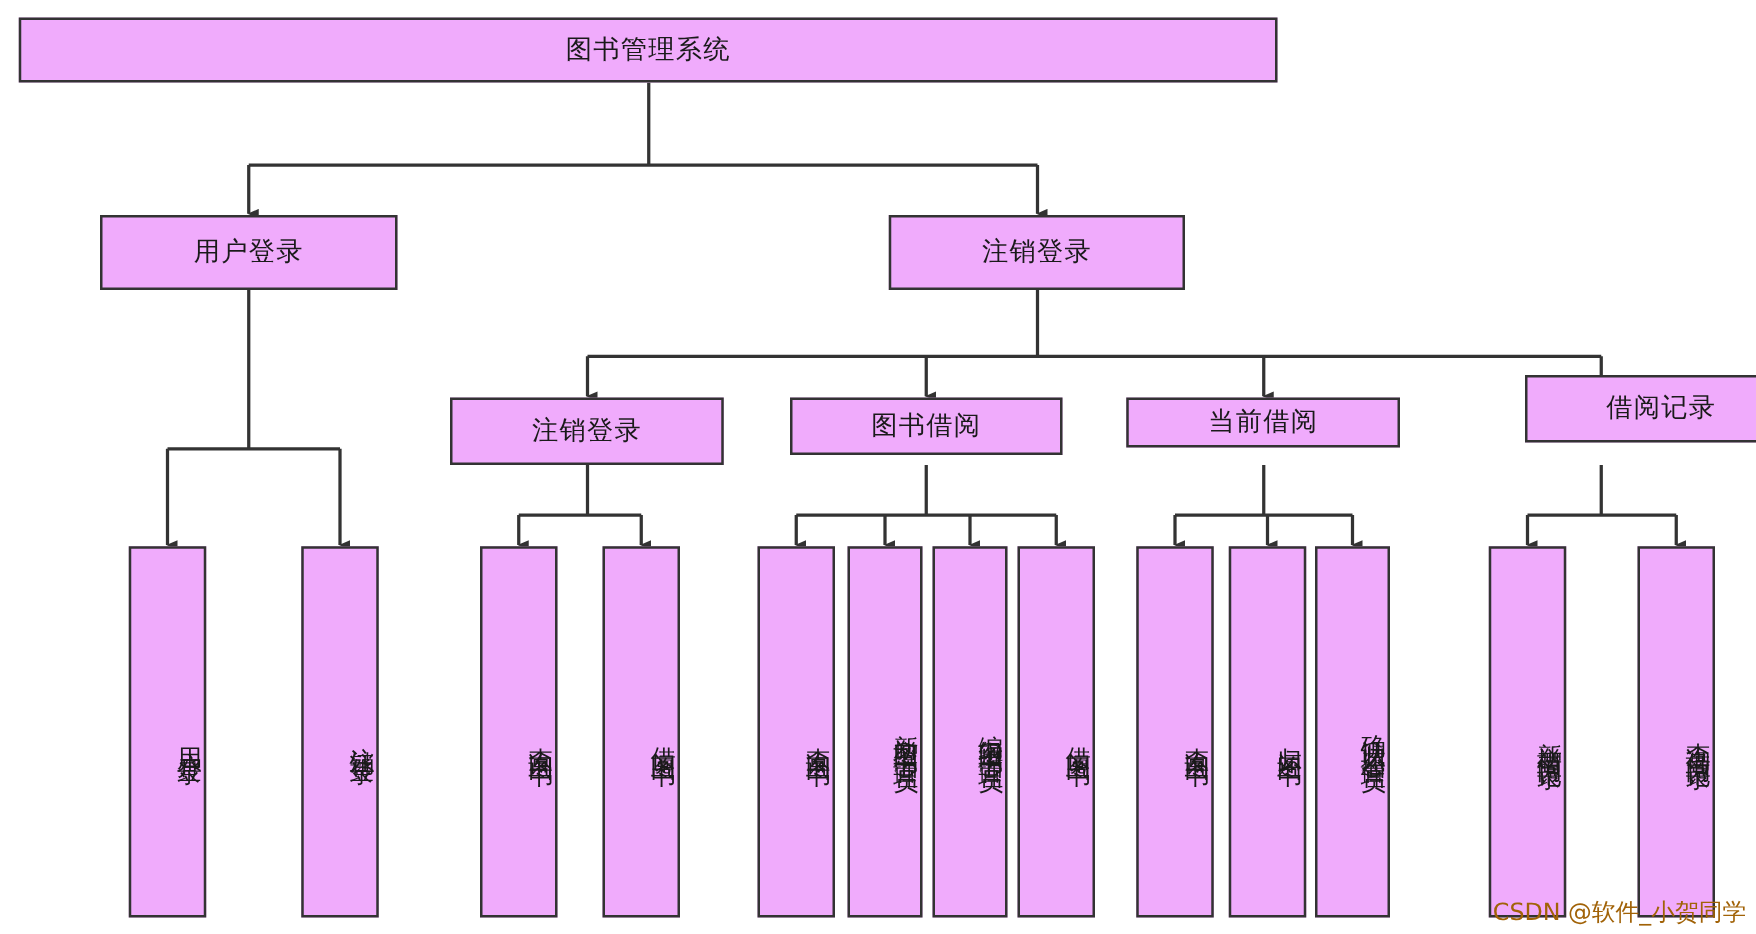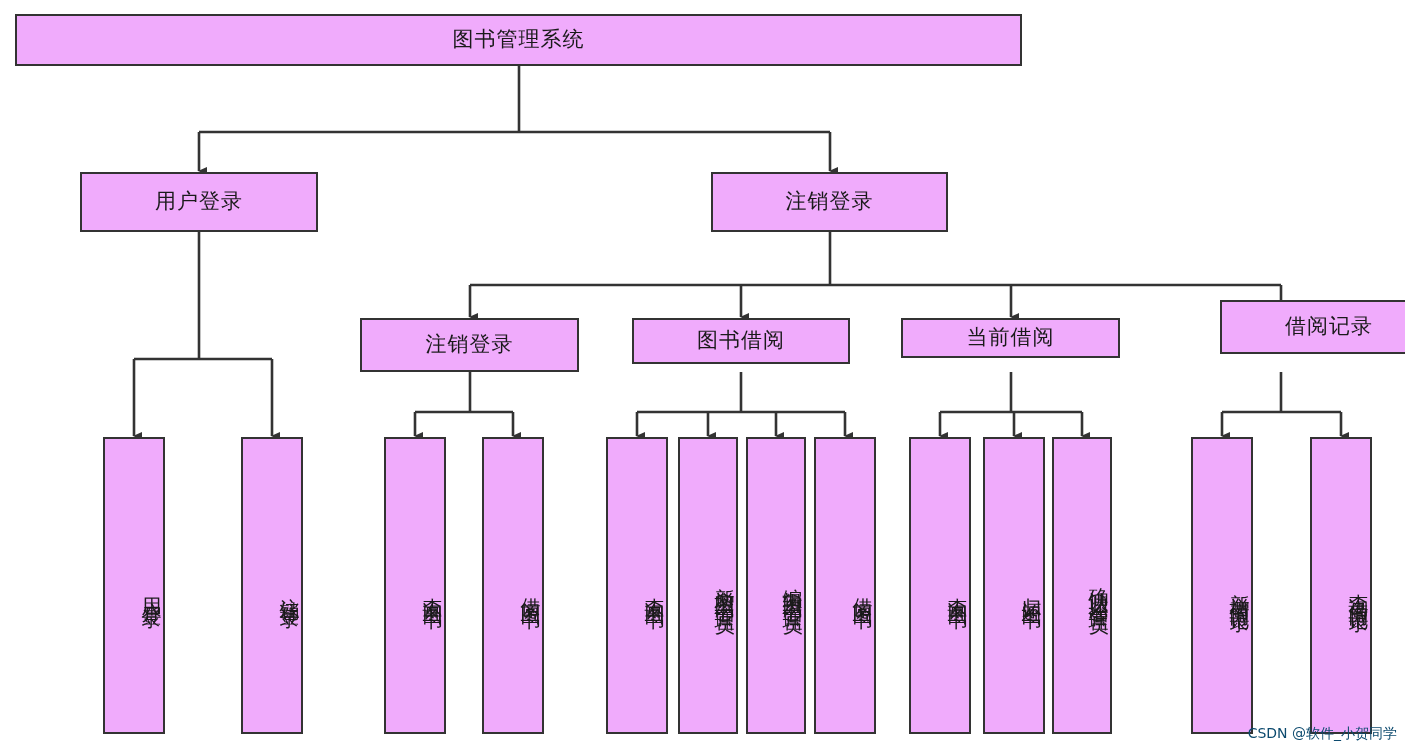--- a/index.html
+++ b/index.html
@@ -56,22 +56,22 @@
     text-align: center;
     white-space: pre-line;
   }
   .node.vertical .label {
     white-space: normal;
   }
   #watermark {
     position: absolute;
     right: 8px;
     bottom: 4px;
-    font-size: 14px;
-    color: #0c4a6e;
+    font-size: 19px;
+    color: #a16207;
     z-index: 5;
     white-space: nowrap;
     pointer-events: none;
   }
 </style>
 </head>
 <body>
 
 <div id="canvas">
 

